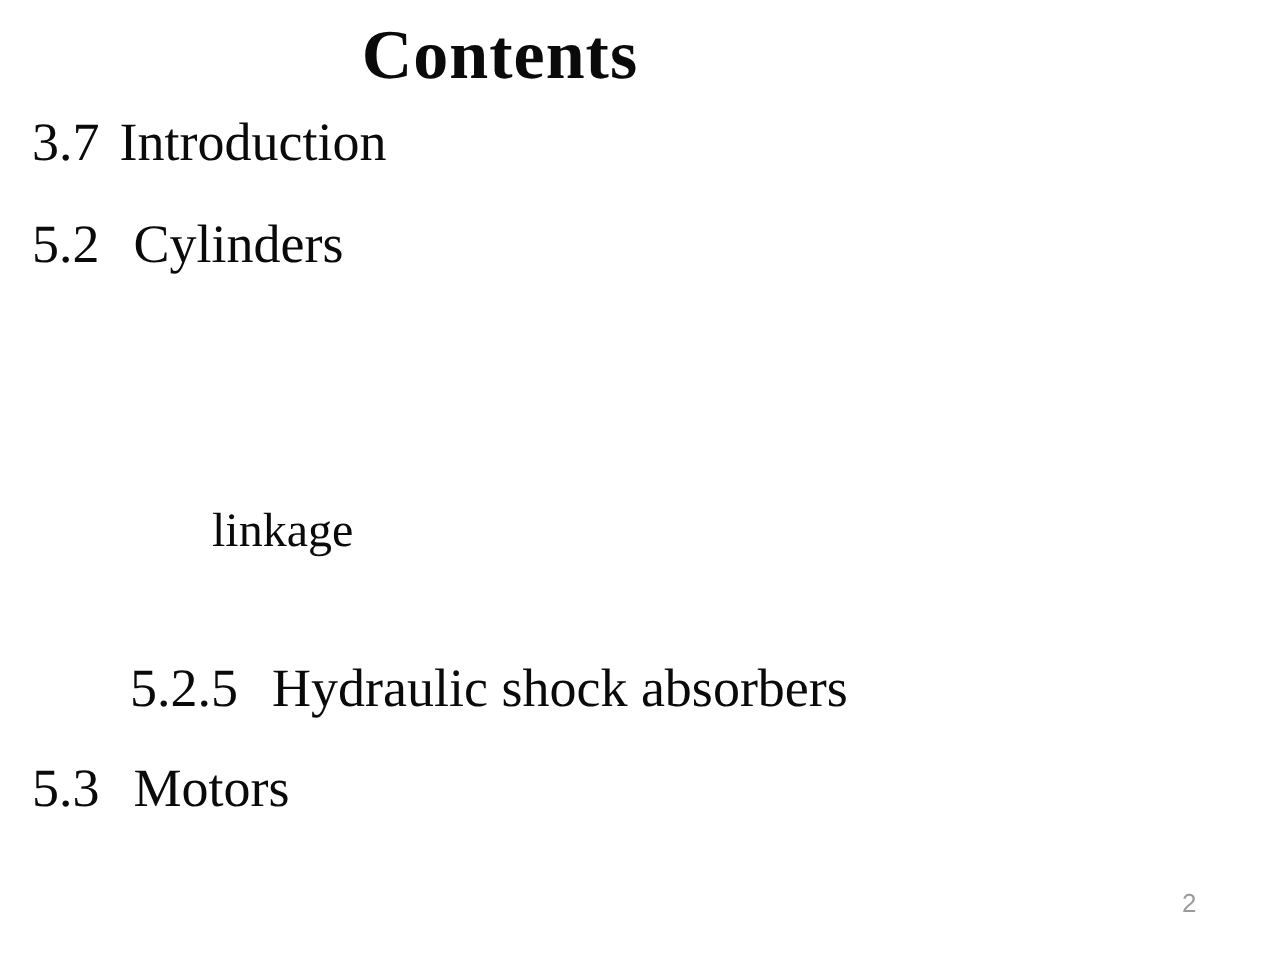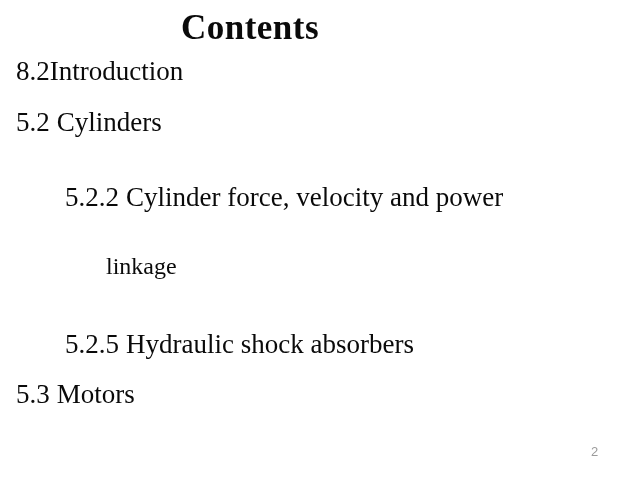--- a/index.html
+++ b/index.html
@@ -31,22 +31,22 @@
   .row {
     position: absolute;
     white-space: nowrap;
     font-size: 27px;
     line-height: 1.05;
   }
   .row .num { display: inline-block; }
   .row .label { display: inline-block; }
   .lvl1 { left: 16px; }
   .lvl2 { left: 65px; }
-  .gap-1 .label { margin-left: 0; }
-  .gap-2 .label { margin-left: 7px; }
+  .gap-1 .label { margin-left: 10px; }
+  .gap-2 .label { margin-left: 17px; }
   .small { font-size: 24px; }
   .r-51   { top: 57px; }
   .r-52   { top: 108px; }
   .r-521  { top: 145px; }
   .r-522  { top: 183px; }
   .r-523  { top: 224px; }
   .r-523b { top: 254px; left: 106px; }
   .r-524  { top: 292px; }
   .r-525  { top: 330px; text-align: center; }
   .r-53   { top: 380px; }
@@ -62,31 +62,28 @@
   }
 </style>
 </head>
 <body>
 
 <div class="slide">
 
   <h1 class="title">Contents</h1>
 
   <div class="row lvl1 gap-1 r-51">
-    <span class="num">8.2</span><span class="label">Introduction</span>
+    <span class="num">3.7</span><span class="label">Introduction</span>
   </div>
 
   <div class="row lvl1 gap-2 r-52">
     <span class="num">5.2</span><span class="label">Cylinders</span>
   </div>
 
 
-  <div class="row lvl2 gap-2 r-522">
-    <span class="num">5.2.2</span><span class="label">Cylinder force, velocity and power</span>
-  </div>
 
 
   <div class="row small r-523b">
     <span class="label">linkage</span>
   </div>
 
 
   <div class="row lvl2 gap-2 r-525">
     <span class="num">5.2.5</span><span class="label">Hydraulic shock absorbers</span>
   </div>

